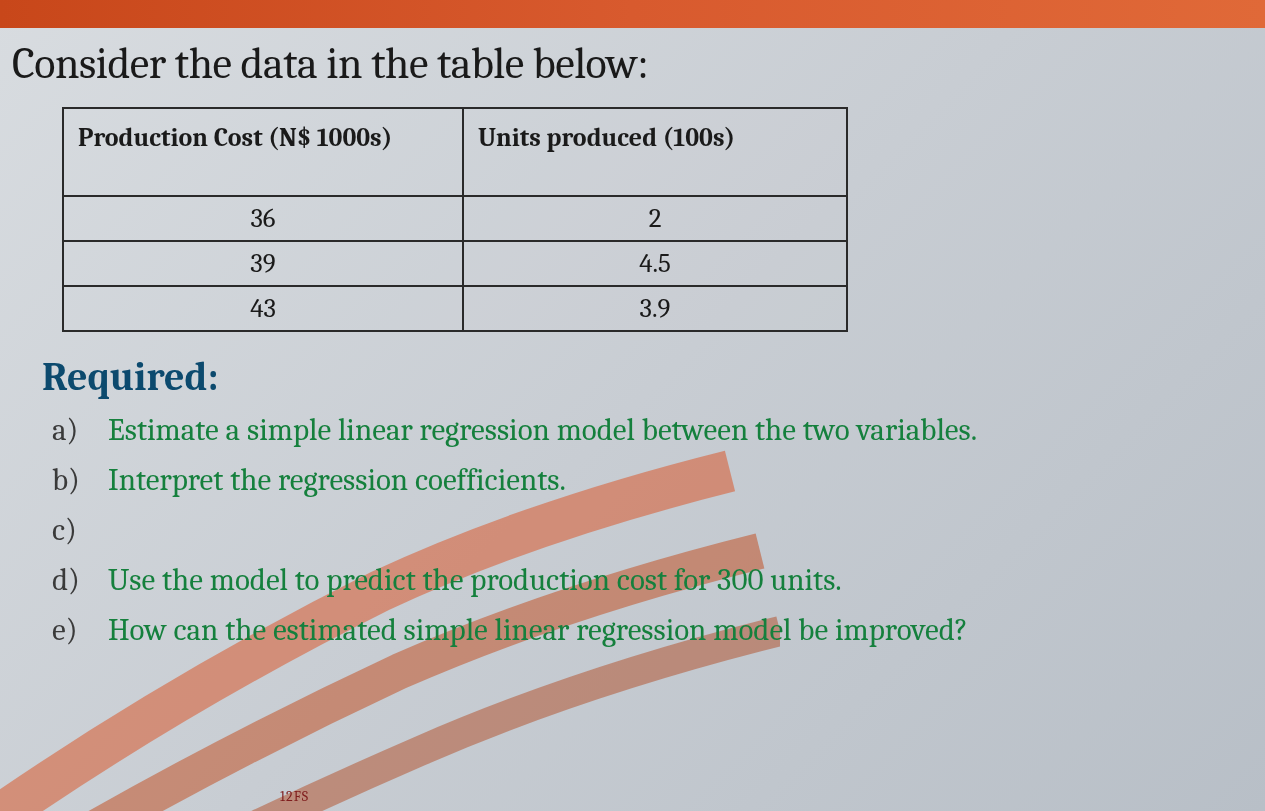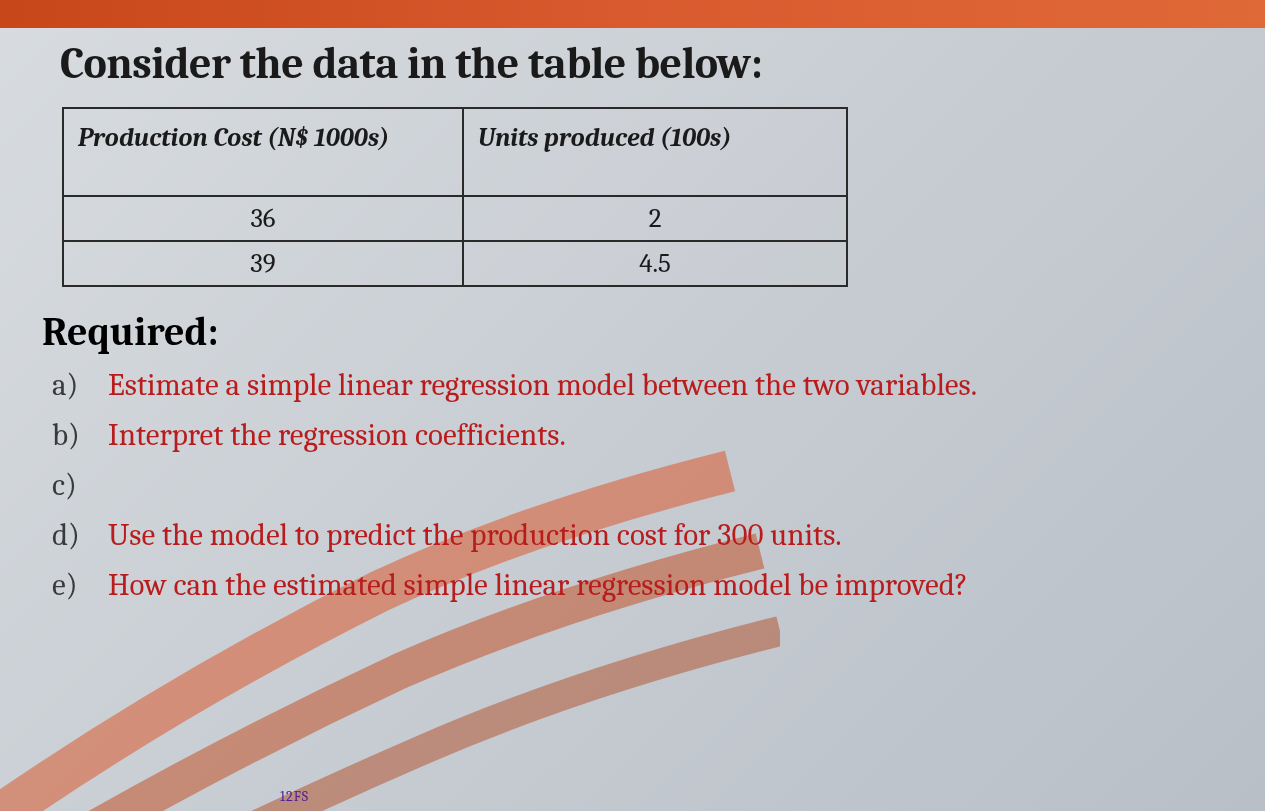--- a/index.html
+++ b/index.html
@@ -23,93 +23,91 @@
       height: 28px;
       background: linear-gradient(90deg, #c8471a 0%, #d85a2e 50%, #e06938 100%);
     }
     .content {
       padding: 38px 12px 20px 12px;
     }
     .heading {
       font-size: 44px;
       color: #1a1a1a;
       margin-bottom: 18px;
-      font-weight: bold;
+      font-weight: normal;
       letter-spacing: -0.5px;
-      margin-left: 48px;
     }
     table {
       border-collapse: collapse;
       margin-left: 50px;
       margin-bottom: 22px;
       background: rgba(255,255,255,0.02);
     }
     th, td {
       border: 2px solid #2a2a2a;
       font-size: 26px;
       color: #1a1a1a;
     }
     th {
       font-weight: bold;
       text-align: left;
       padding: 14px 22px 42px 14px;
       vertical-align: top;
-      font-style: italic;
     }
     th:first-child {
       width: 400px;
     }
     th:last-child {
       width: 384px;
     }
     td {
       text-align: center;
       padding: 6px 12px;
       font-size: 27px;
       margin-top: 44px;
     }
     .required-heading {
       font-size: 40px;
       font-weight: bold;
-      color: #000000;
+      color: #0c4a6e;
       margin-left: 30px;
       margin-bottom: 12px;
     }
     .questions {
       margin-left: 40px;
     }
     .question-row {
       display: flex;
       align-items: baseline;
       margin-bottom: 14px;
       font-size: 31px;
       color: #3a3a3a;
     }
     .question-label {
       min-width: 56px;
       color: #3a3a3a;
     }
     .question-text {
-      color: #b91c1c;
+      color: #15803d;
     }
     .swoosh-container {
       position: absolute;
       bottom: -180px;
       left: -120px;
       width: 900px;
       height: 600px;
       pointer-events: none;
       z-index: -1;
     }
     .watermark {
       position: absolute;
       bottom: 6px;
       left: 280px;
       font-size: 14px;
-      color: #4c1d95;
+      color: #7f1d1d;
       letter-spacing: 1px;
     }
   </style>
 </head>
 <body>
 
 <div class="orange-bar"></div>
 
 <div class="content">
   <h1 class="heading">Consider the data in the table below:</h1>
@@ -122,20 +120,24 @@
       </tr>
     </thead>
     <tbody>
       <tr>
         <td>36</td>
         <td>2</td>
       </tr>
       <tr>
         <td>39</td>
         <td>4.5</td>
+      </tr>
+      <tr>
+        <td>43</td>
+        <td>3.9</td>
       </tr>
     </tbody>
   </table>
 
   <h2 class="required-heading">Required:</h2>
 
   <div class="questions">
     <div class="question-row">
       <span class="question-label">a)</span>
       <span class="question-text">Estimate a simple linear regression model between the two variables.</span>

